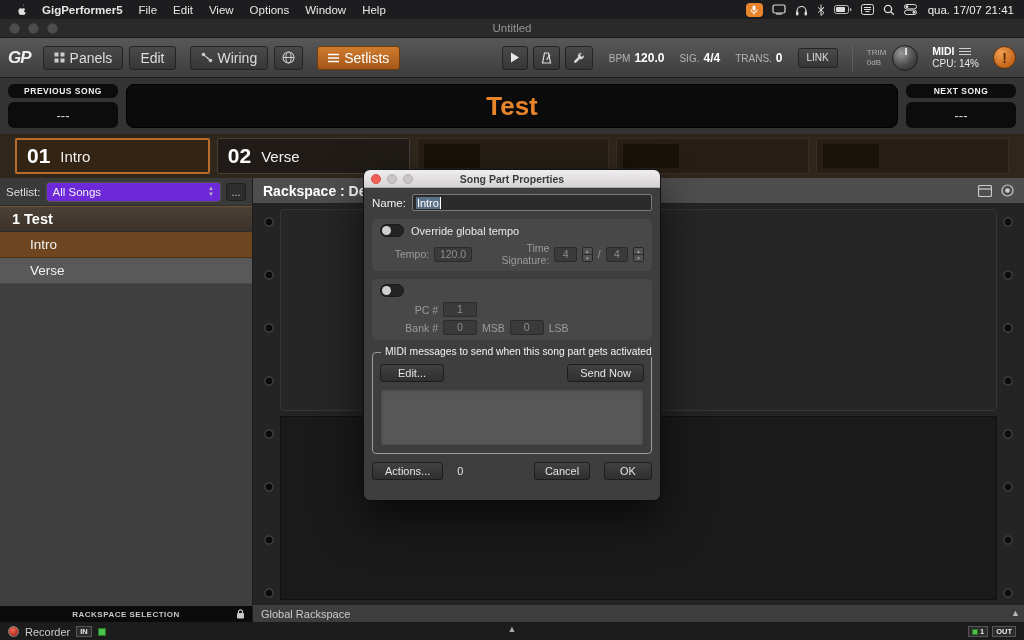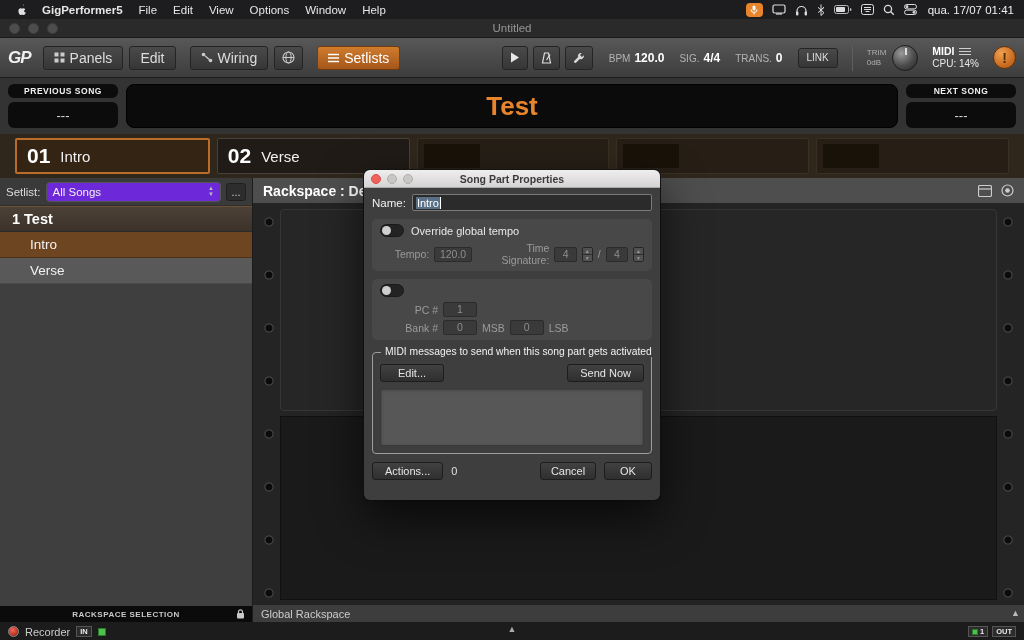--- a/index.html
+++ b/index.html
@@ -120,21 +120,21 @@
   .dis-field { background:#3a3a3a; border:1px solid #2b2b2b; border-radius:2px; color:#8e8e8e; font-size:10.5px; height:15px; line-height:13px; text-align:center; }
   .f44 { width:44px; } .f26 { width:26px; } .f34 { width:34px; }
   .stepper { width:11px; height:15px; display:flex; flex-direction:column; border:1px solid #262626; border-radius:2px; overflow:hidden; flex:none; }
   .stepper span { flex:1; background:#515151; color:#9a9a9a; font-size:5px; display:flex; align-items:center; justify-content:center; line-height:0; }
   .stepper span:first-child { border-bottom:1px solid #2e2e2e; }
   .group-box { border:1px solid #9c9c9c; border-radius:4px; margin:12px 0 8px; padding:8px 7px 7px; position:relative; }
   .group-title { position:absolute; top:-7px; left:8px; background:#3e3e3e; padding:0 4px; color:#f2f2f2; font-size:10.3px; white-space:nowrap; }
   .group-buttons { display:flex; justify-content:space-between; margin:3px 0 6px; }
   .dlg-btn { background:linear-gradient(#414141,#2f2f2f); border:1px solid #1d1d1d; border-radius:3px; color:#e4e4e4; font-size:11px; height:18px; padding:0 12px; display:flex; align-items:center; justify-content:center; white-space:nowrap; }
   .msg-area { height:58px; background:#575757; border:1px solid #3a3a3a; border-radius:2px; box-shadow:inset 0 1px 3px rgba(0,0,0,.35); }
-  .dialog-footer { display:flex; align-items:center; gap:8px; margin-top:8px; }
+  .dialog-footer { display:flex; align-items:center; gap:14px; margin-top:8px; }
   .dialog-footer .spacer { flex:1; }
   .footer-count { color:#e0e0e0; font-size:11px; }
 
   svg { display:block; }
 </style>
 </head>
 <body>
 
 <div class="screen">
 
@@ -196,21 +196,21 @@
           </svg>
       </span>
       <span class="sicon">
         <svg width="13" height="11" viewBox="0 0 13 11">
             <rect x="0.5" y="0.5" width="12" height="4.4" rx="2.2" fill="none" stroke="#ddd"></rect>
             <circle cx="3" cy="2.7" r="1.4" fill="#ddd"></circle>
             <rect x="0.5" y="6.1" width="12" height="4.4" rx="2.2" fill="none" stroke="#ddd"></rect>
             <circle cx="10" cy="8.3" r="1.4" fill="#ddd"></circle>
           </svg>
       </span>
-      <span class="clock">qua. 17/07 01:41</span>
+      <span class="clock">qua. 17/07 21:41</span>
     </div>
   </div>
 
   <div class="titlebar">
     <span class="traffic">
       <span></span>
       <span></span>
       <span></span>
     </span>
     <span>Untitled</span>

